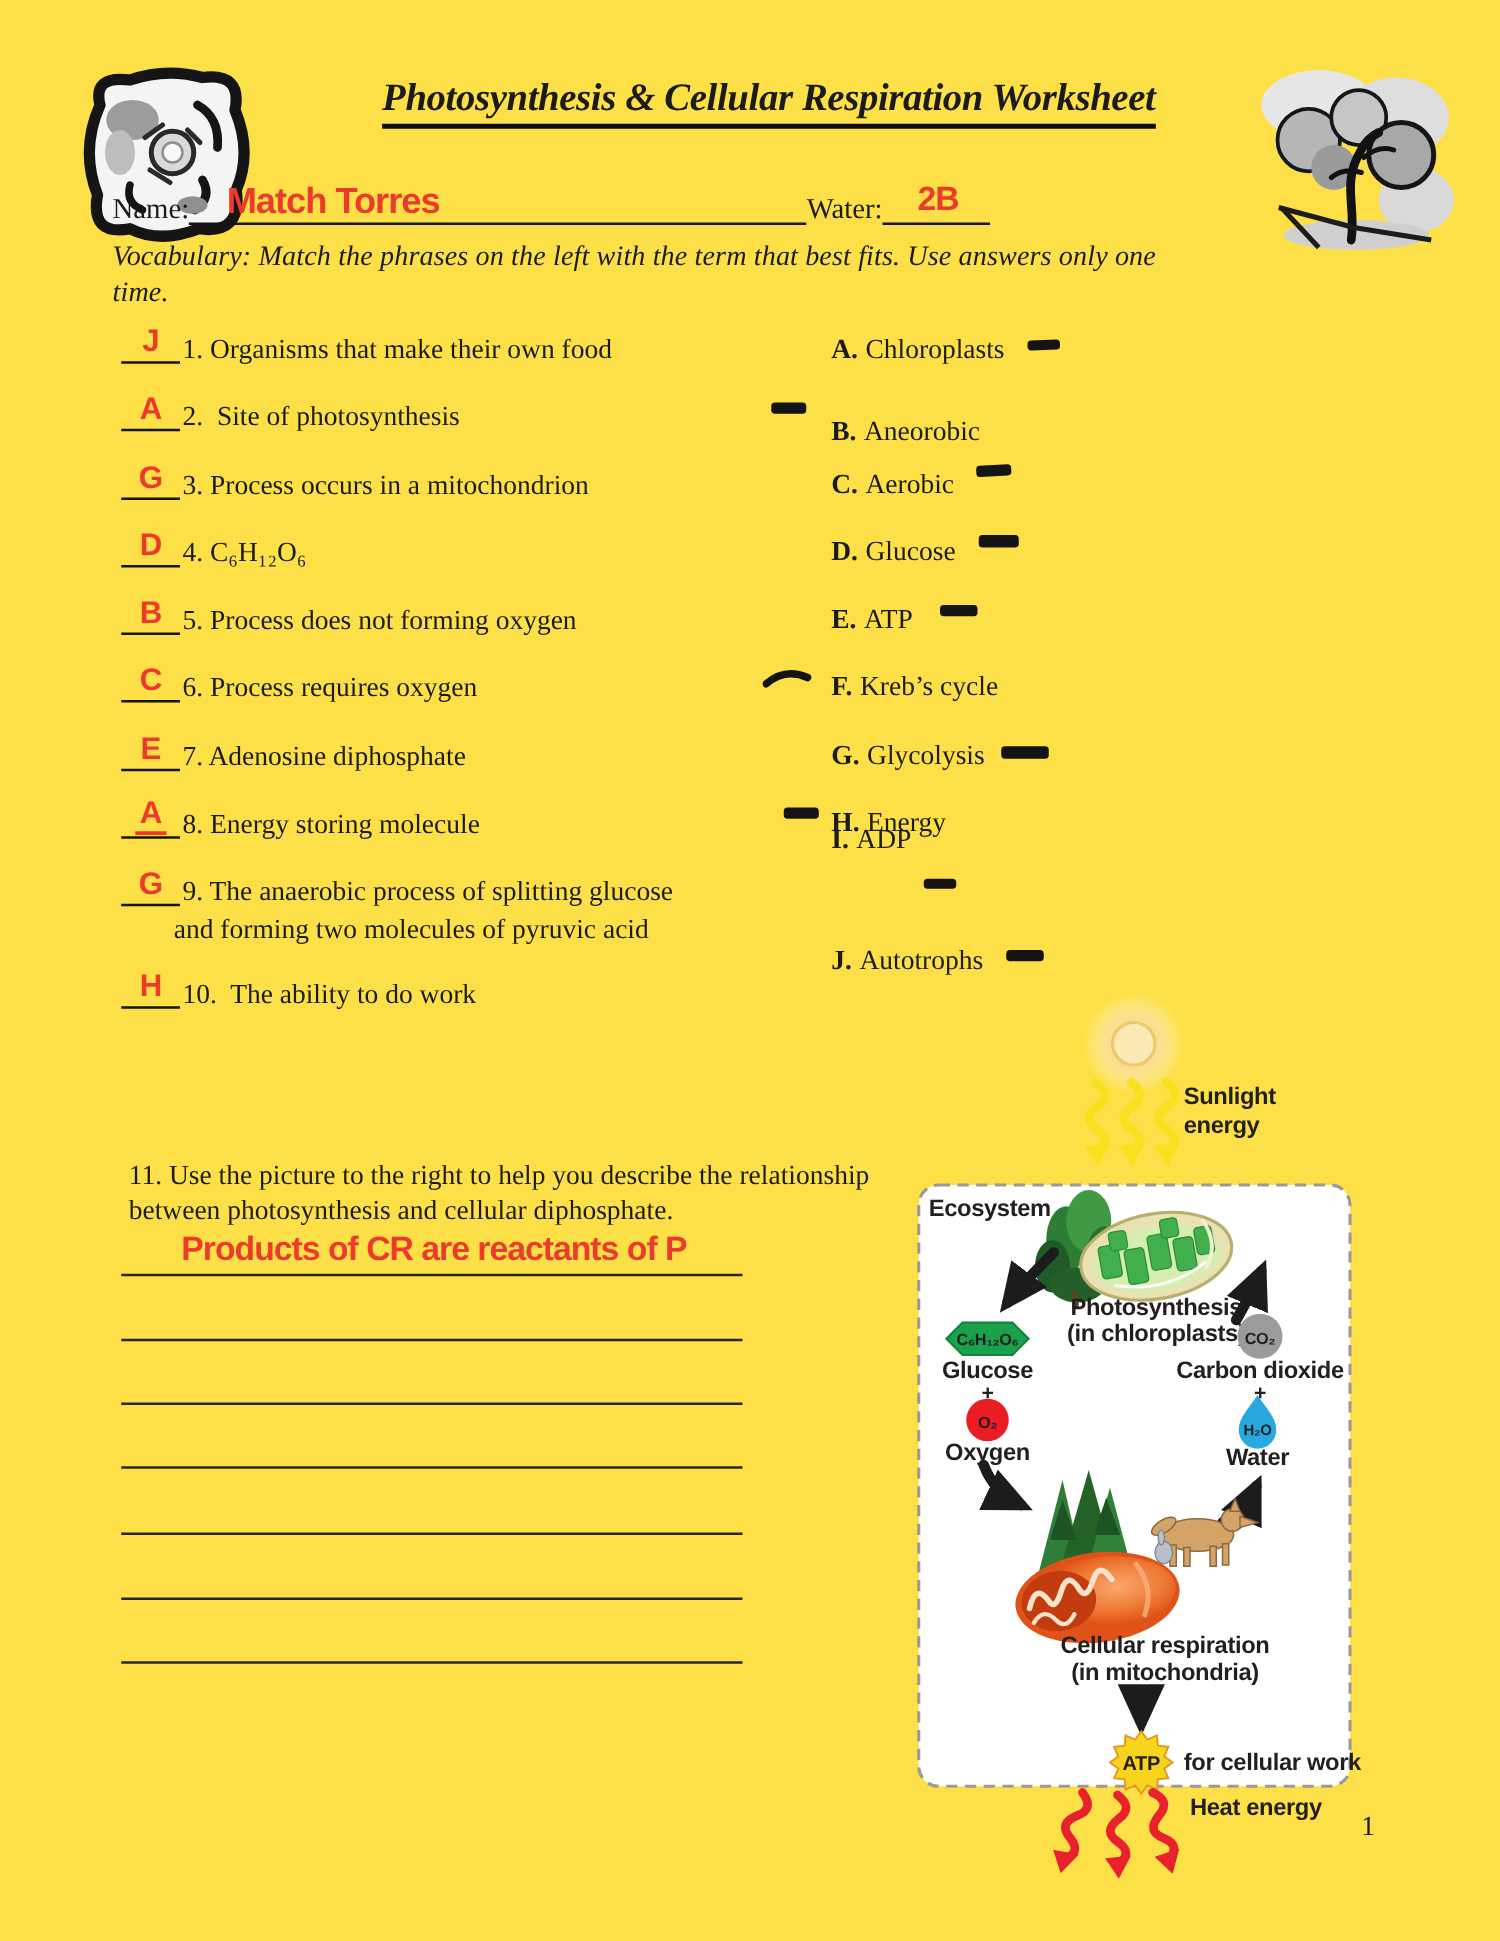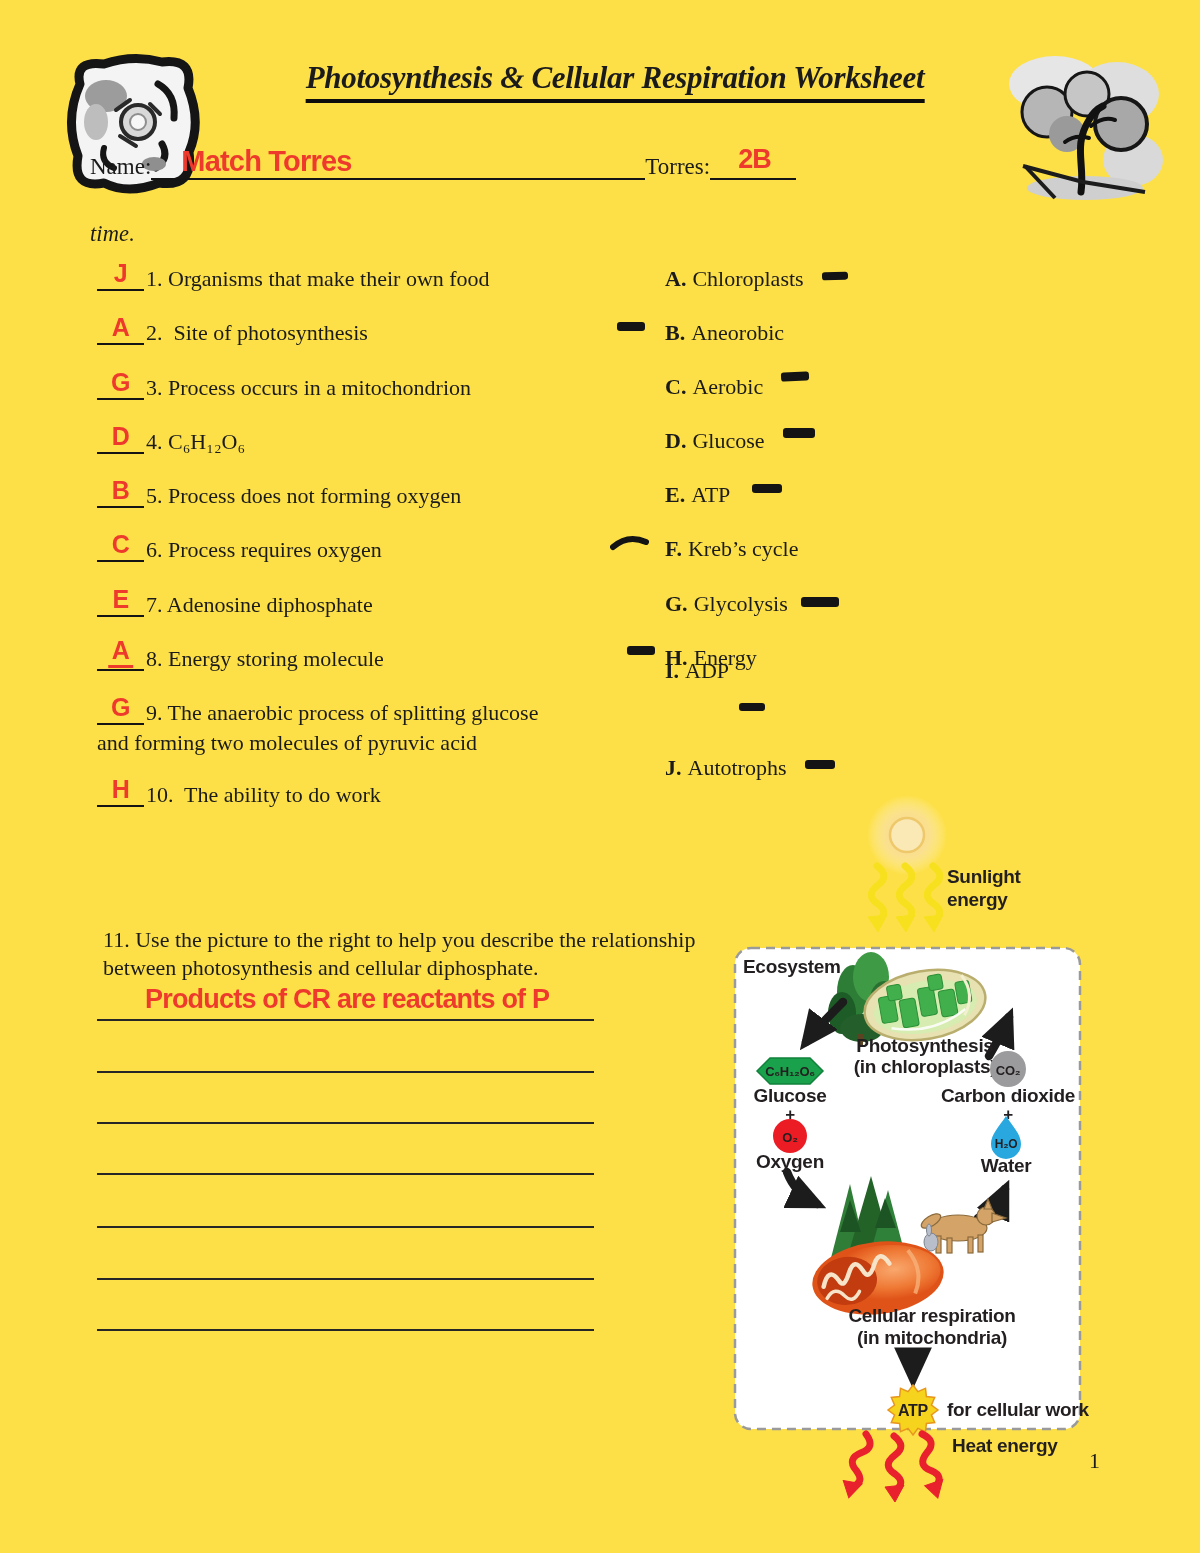--- a/index.html
+++ b/index.html
@@ -22,21 +22,21 @@
   .vocab{position:absolute;left:90px;font-size:22.5px;font-style:italic;letter-spacing:0.1px;}
 
   
   .q-row{position:absolute;left:97px;font-size:22px;white-space:nowrap;}
   .q-blank{display:inline-block;width:47px;height:23px;border-bottom:2.5px solid #141414;
            position:relative;vertical-align:-5px;margin-right:2px;}
   .q-ans{position:absolute;left:50%;transform:translateX(-50%);bottom:1px;
          font-family:"Liberation Sans","DejaVu Sans",sans-serif;font-size:25px;font-weight:700;
          color:#ee3a2c;letter-spacing:-0.5px;}
   .q-ans.underlined{border-bottom:3.5px solid #ee3a2c;padding:0 4px;}
-  .q-line2{margin-top:4px;white-space:nowrap;}
+  .q-line2{margin-top:4px;white-space:nowrap;margin-left:42px;}
 
   .t-row{position:absolute;left:665px;font-size:22px;white-space:nowrap;}
   .t-letter{font-weight:bold;margin-right:6px;}
 
   .mark{position:absolute;background:#141414;border-radius:3px;}
 
   
   .q11{position:absolute;left:103px;font-size:22px;line-height:28px;}
   .q11-answer{position:absolute;left:145px;top:984px;font-size:27px;}
   .ans-line{position:absolute;left:97px;width:497px;border-top:2.5px solid #262626;}
@@ -82,23 +82,24 @@
     <circle cx="72" cy="92" r="18" fill="#9a9a9a"></circle>
     <path d="M86,150 C90,122 78,104 94,78 C98,70 104,66 108,64" fill="none" stroke="#111" stroke-width="7" stroke-linecap="round"></path>
     <path d="M94,96 q-14,-4 -24,4 M96,84 q12,-10 24,-6" fill="none" stroke="#111" stroke-width="4" stroke-linecap="round"></path>
     <path d="M28,124 L88,140 L150,150" fill="none" stroke="#1c1c1c" stroke-width="4"></path>
     <path d="M30,124 L60,156" stroke="#1c1c1c" stroke-width="4"></path>
   </svg>
 
   <div class="title">Photosynthesis &amp; Cellular Respiration Worksheet</div>
 
   <div class="name-line">
-    <span>Name:</span><span class="nl-blank" style="width:494px;"><span class="red red-name">Match Torres</span></span><span>Torres:</span><span class="nl-blank" style="width:86px;"><span class="red red-period">2B</span></span>
-  </div>
-
+    <span>Name:</span><span class="nl-blank" style="width:494px;"><span class="red red-name">Match Torres</span></span><span>Water:</span><span class="nl-blank" style="width:86px;"><span class="red red-period">2B</span></span>
+  </div>
+
+  <div class="vocab" style="top:192px;">Vocabulary: Match the phrases on the left with the term that best fits. Use answers only one</div>
   <div class="vocab" style="top:221px;">time.</div>
 
   <div class="q-row" style="top:266px;">
     <span class="q-blank"><span class="q-ans">J</span></span><span>1.</span> <span>Organisms that make their own food</span>
   </div>
   <div class="q-row" style="top:320px;">
     <span class="q-blank"><span class="q-ans">A</span></span><span>2.</span>&nbsp; <span>Site of photosynthesis</span>
   </div>
   <div class="q-row" style="top:375px;">
     <span class="q-blank"><span class="q-ans">G</span></span><span>3.</span> <span>Process occurs in a mitochondrion</span>
@@ -120,21 +121,21 @@
   </div>
   <div class="q-row" style="top:700px;">
     <span class="q-blank"><span class="q-ans">G</span></span><span>9.</span> <span>The anaerobic process of splitting glucose</span>
     <div class="q-line2">and forming two molecules of pyruvic acid</div>
   </div>
   <div class="q-row" style="top:782px;">
     <span class="q-blank"><span class="q-ans">H</span></span><span>10.</span>&nbsp; <span>The ability to do work</span>
   </div>
 
   <div class="t-row" style="top:266px;"><span class="t-letter">A.</span><span>Chloroplasts</span></div>
-  <div class="t-row" style="top:320px;font-family:Liberation Serif, serif;"><span class="t-letter">B.</span><span>Aneorobic</span></div>
+  <div class="t-row" style="top:332px;font-family:Liberation Serif, serif;"><span class="t-letter">B.</span><span>Aneorobic</span></div>
   <div class="t-row" style="top:374px;"><span class="t-letter">C.</span><span>Aerobic</span></div>
   <div class="t-row" style="top:428px;"><span class="t-letter">D.</span><span>Glucose</span></div>
   <div class="t-row" style="top:482px;"><span class="t-letter">E.</span><span>ATP</span></div>
   <div class="t-row" style="top:536px;"><span class="t-letter">F.</span><span>Kreb’s cycle</span></div>
   <div class="t-row" style="top:591px;"><span class="t-letter">G.</span><span>Glycolysis</span></div>
   <div class="t-row" style="top:645px;"><span class="t-letter">H.</span><span>Energy</span></div>
   <div class="t-row" style="top:658px;"><span class="t-letter">I.</span><span>ADP</span></div>
   <div class="t-row" style="top:755px;"><span class="t-letter">J.</span><span>Autotrophs</span></div>
 
   <div class="mark" style="left:822px;top:272px;width:26px;height:8px;transform:rotate(-2deg);"></div>

